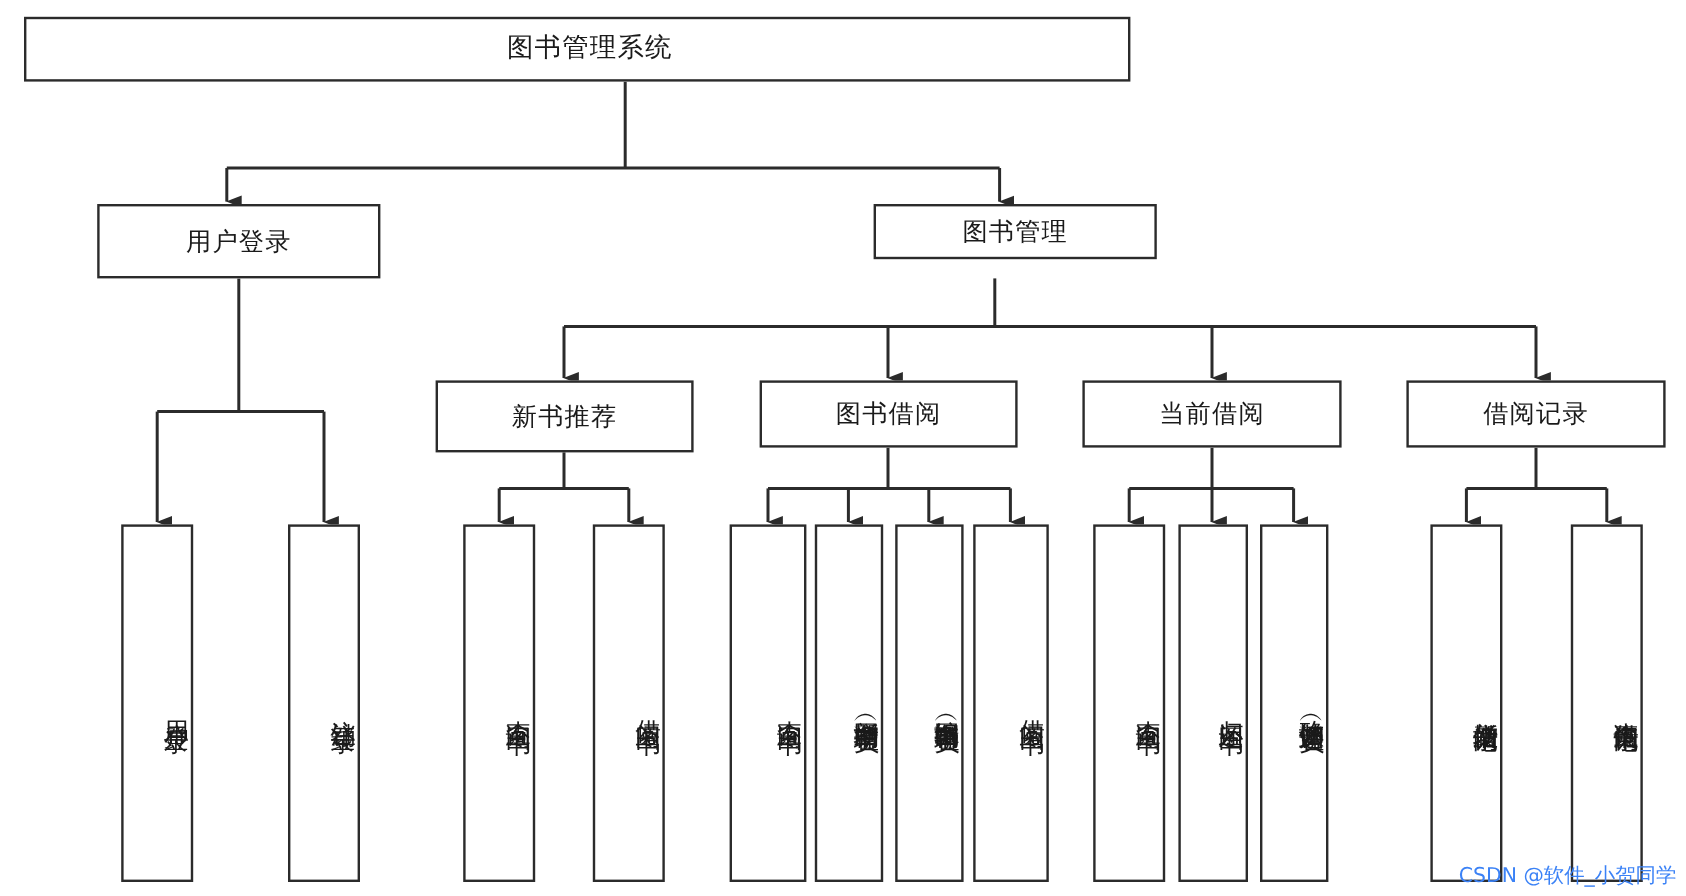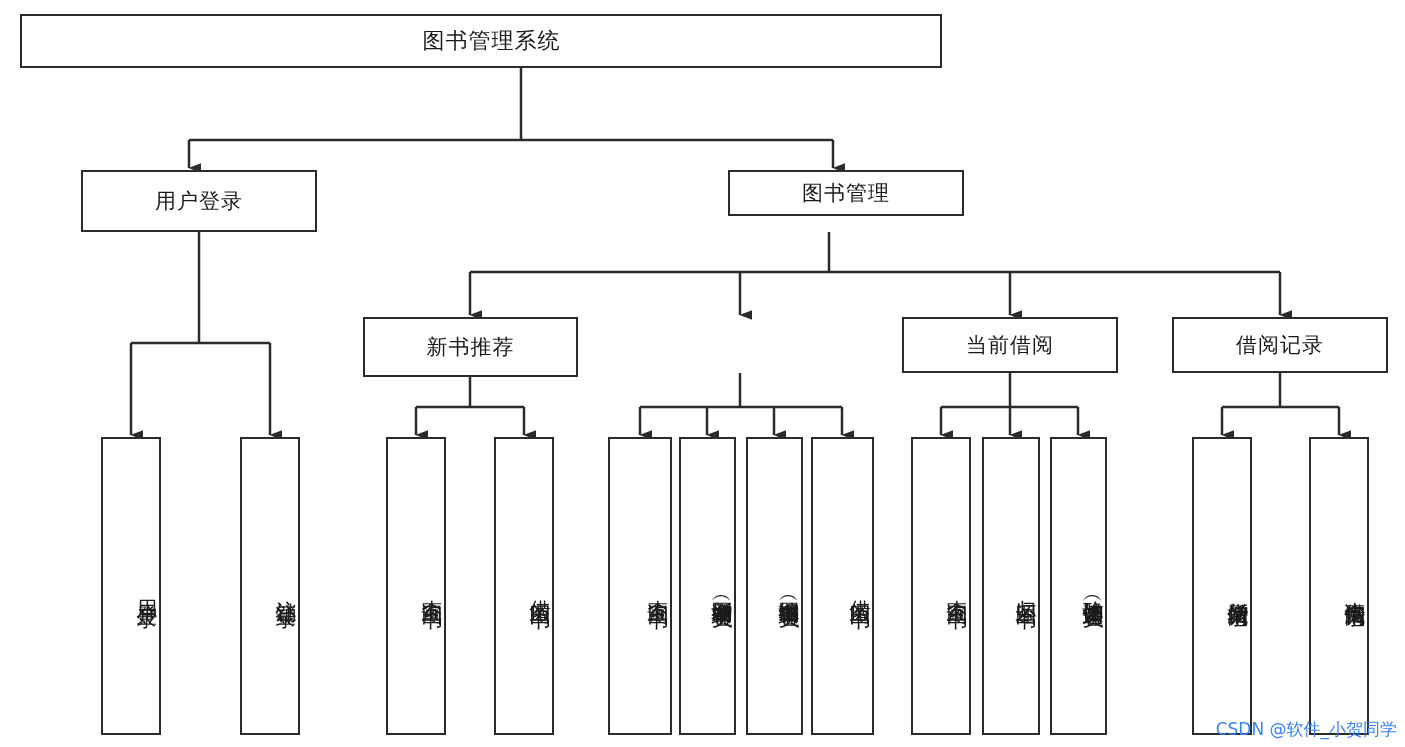--- a/index.html
+++ b/index.html
@@ -142,20 +142,23 @@
   <div class="node h" style="left:81px; top:170px; width:236px; height:62px;">
     <span class="label">用户登录</span>
   </div>
   <div class="node h" style="left:711px; top:170px; width:236px; height:46px;margin-left:17px;">
     <span class="label">图书管理</span>
   </div>
 
   <div class="node h" style="left:363px; top:317px; width:215px; height:60px;">
     <span class="label">新书推荐</span>
   </div>
+  <div class="node h" style="left:633px; top:317px; width:215px; height:56px;">
+    <span class="label">图书借阅</span>
+  </div>
   <div class="node h" style="left:1172px; top:317px; width:216px; height:56px;">
     <span class="label">借阅记录</span>
   </div>
   <div class="node h" style="left:902px; top:317px; width:216px; height:56px;">
     <span class="label">当前借阅</span>
   </div>
 
   <div class="node v" style="left:101px; top:437px; width:60px; height:298px;">
     <span class="label">用户登录</span>
   </div>

